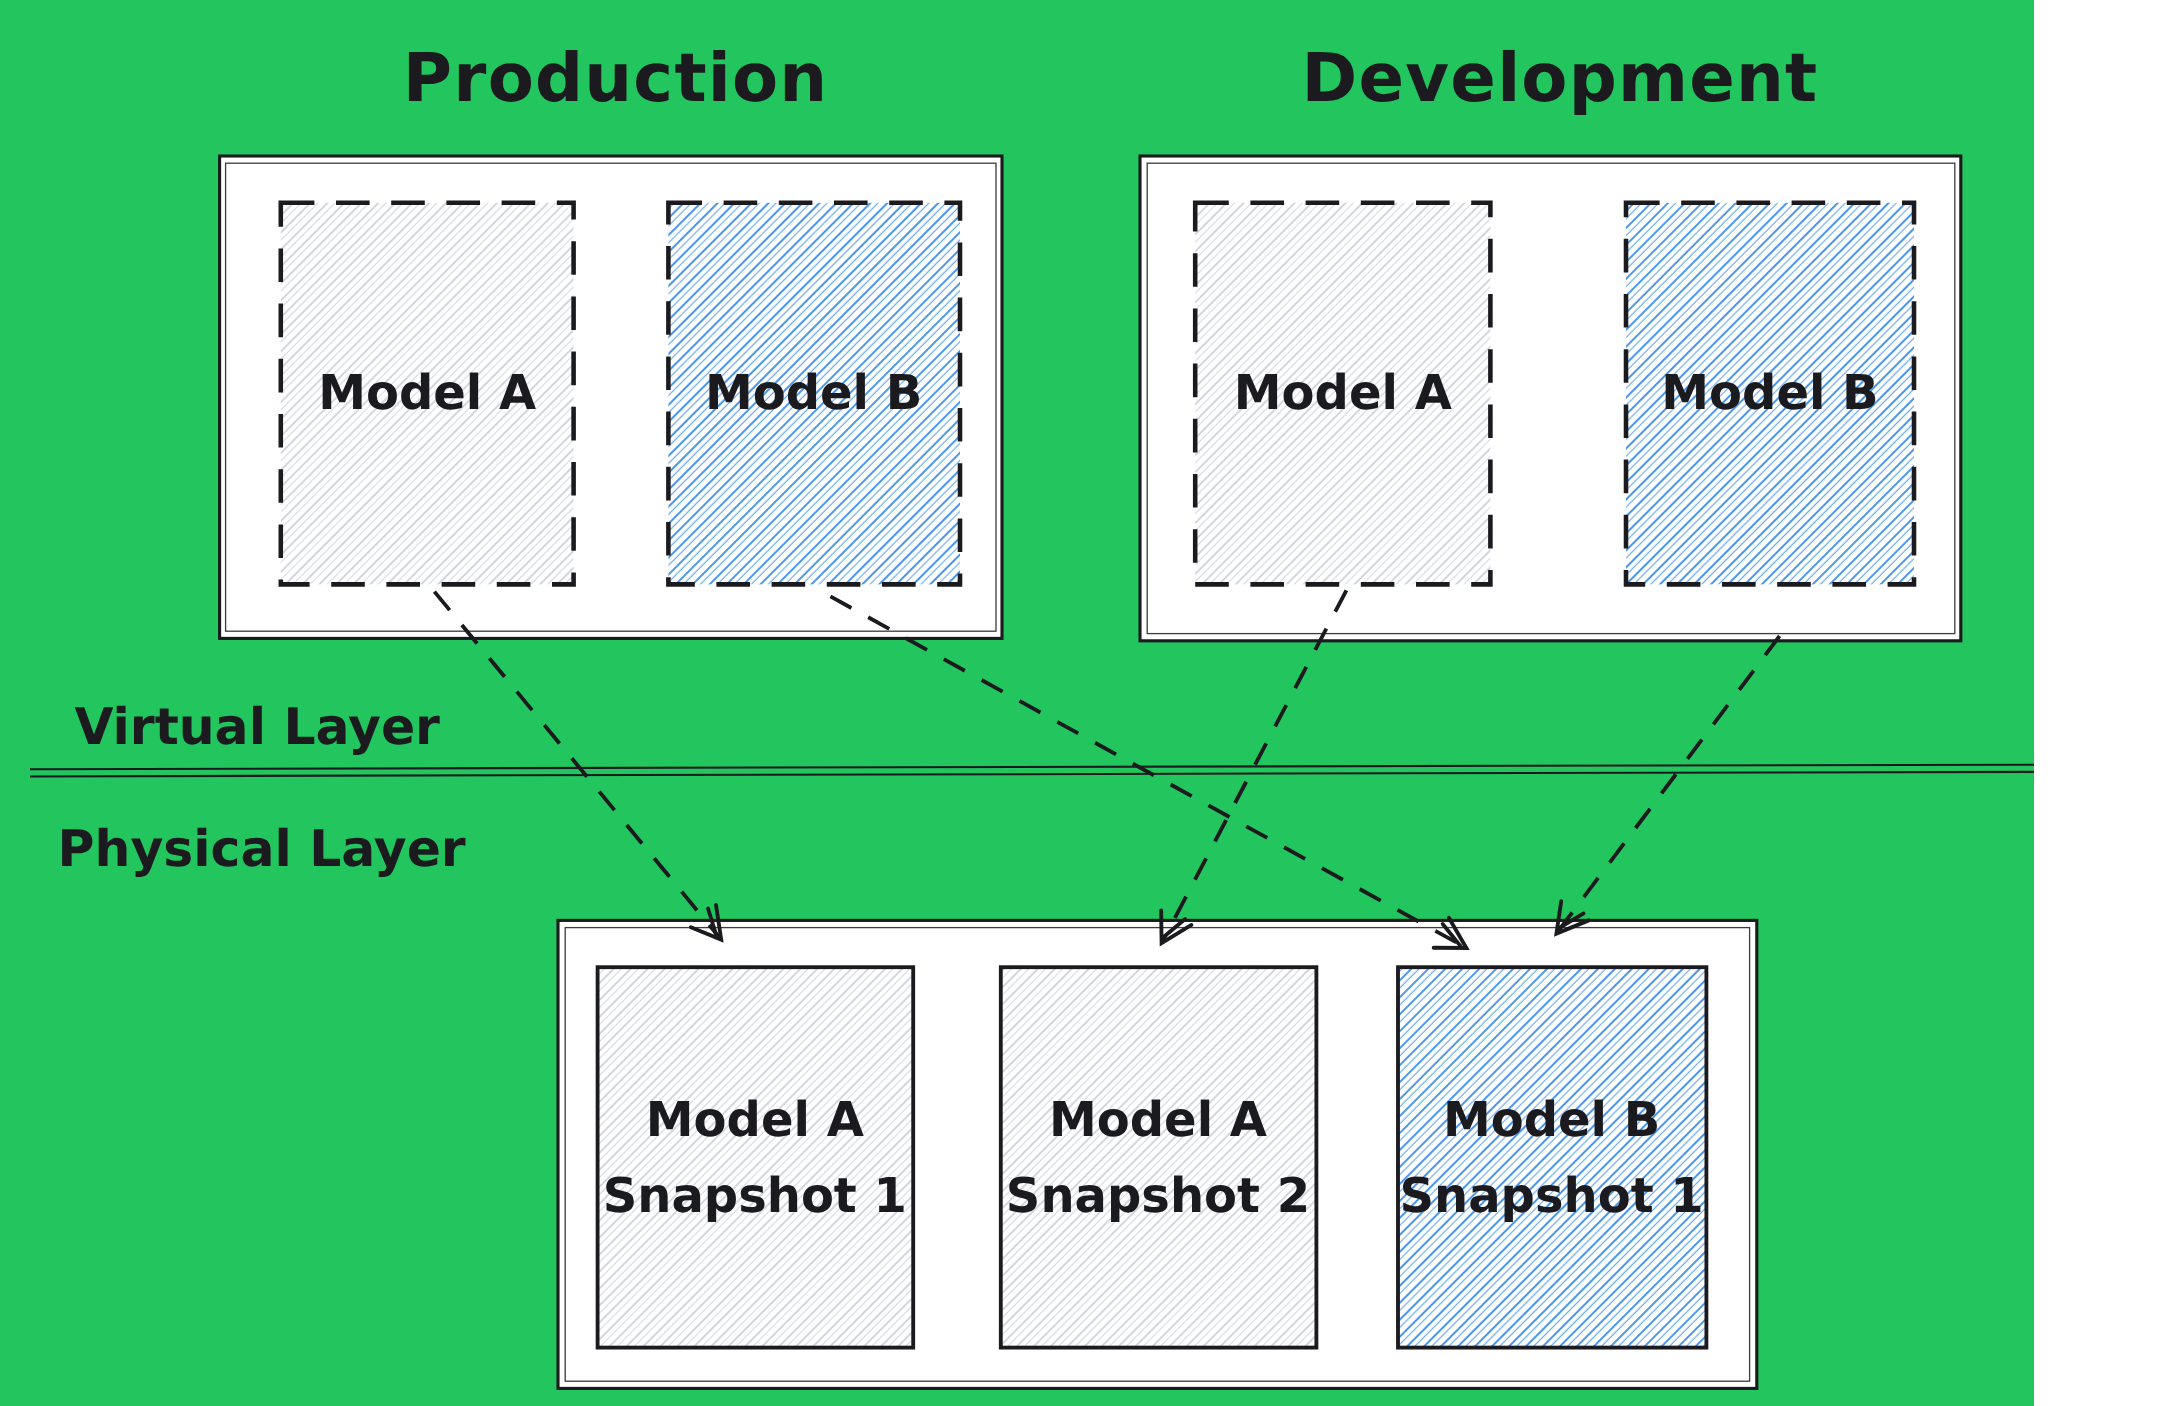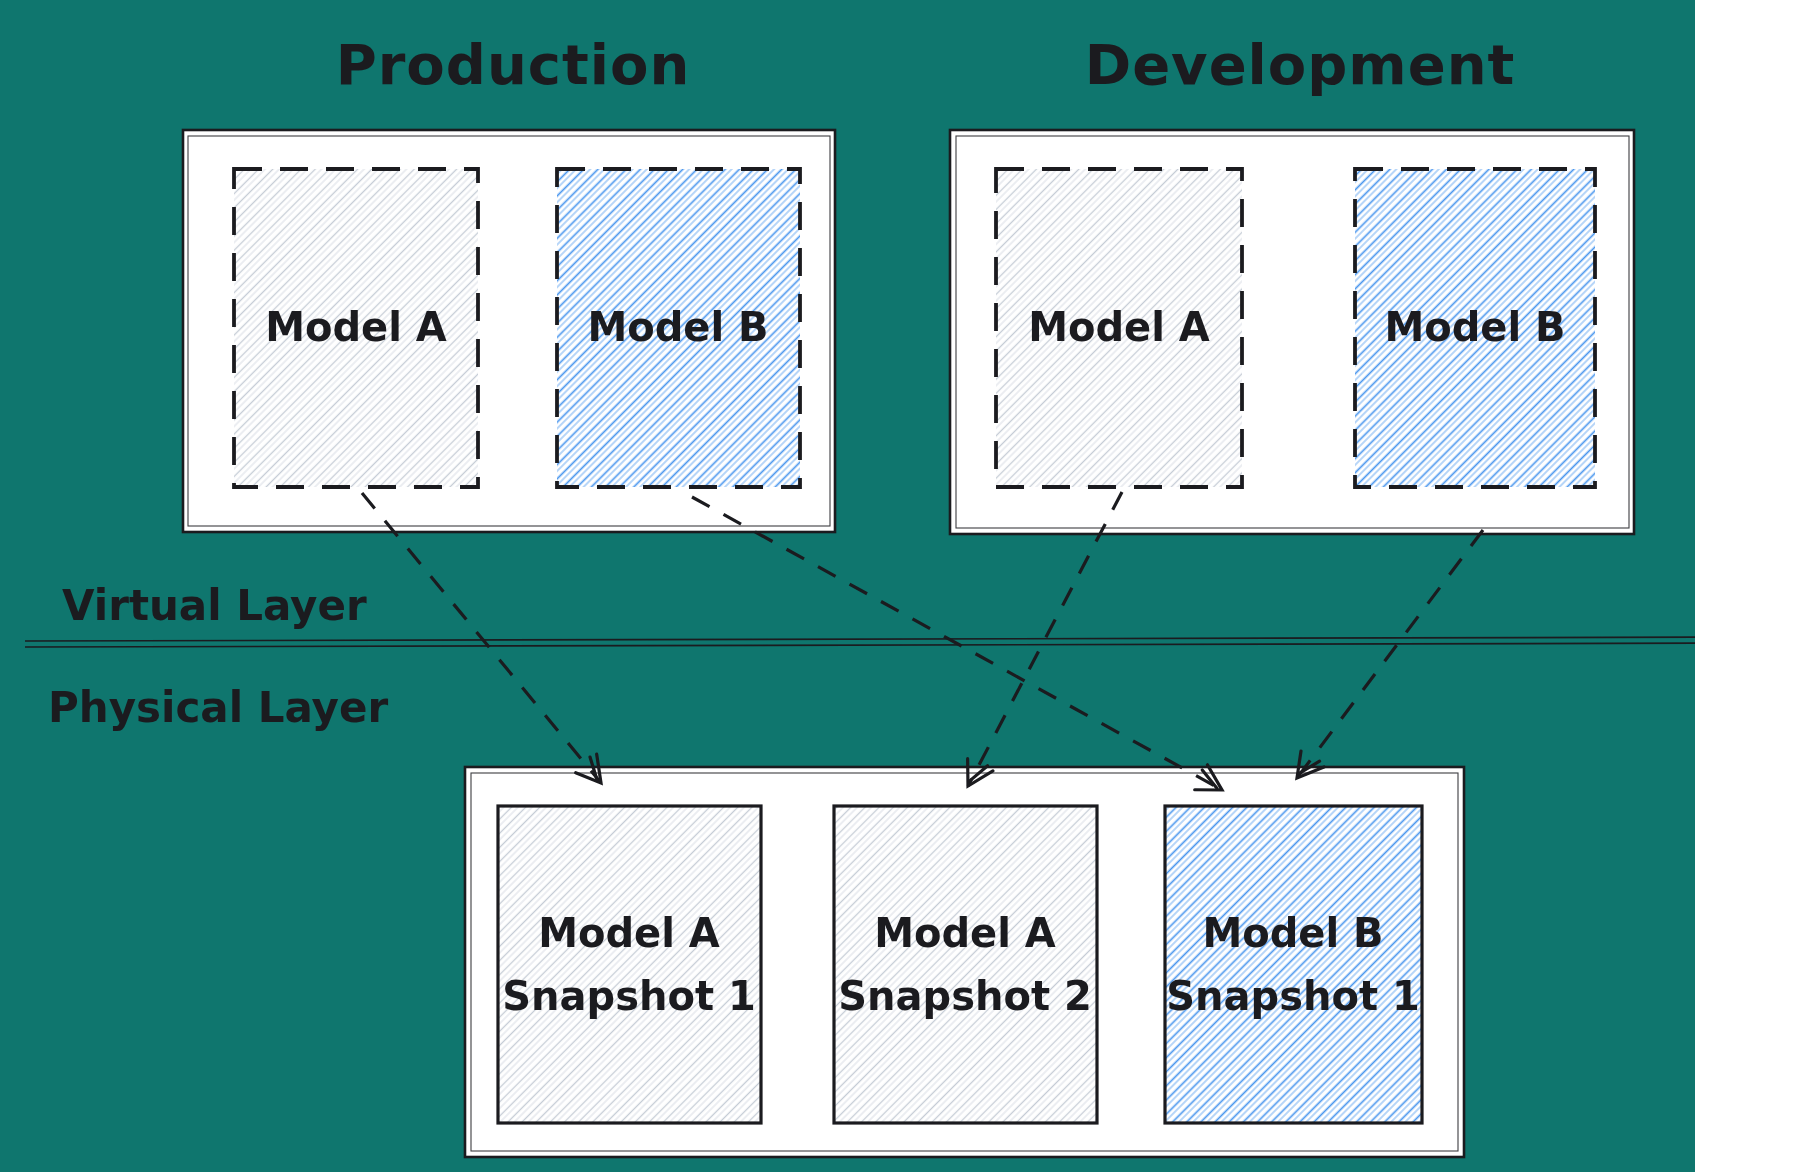--- a/index.html
+++ b/index.html
@@ -9,21 +9,21 @@
   }
   html, body {
     margin: 0;
     padding: 0;
     background: #ffffff;
   }
   .stage {
     width: 1695px;
     height: 1172px;
     position: relative;
-    background: #0f766e;
+    background: #22c55e;
     overflow: hidden;
   }
   svg text {
     font-family: "DejaVu Sans", "Liberation Sans", sans-serif;
     font-weight: bold;
     fill: var(--ink);
   }
   .title-label   { font-size: 56px; letter-spacing: 1px; }
   .model-label   { font-size: 40px; }
   .layer-label   { font-size: 42px; }

